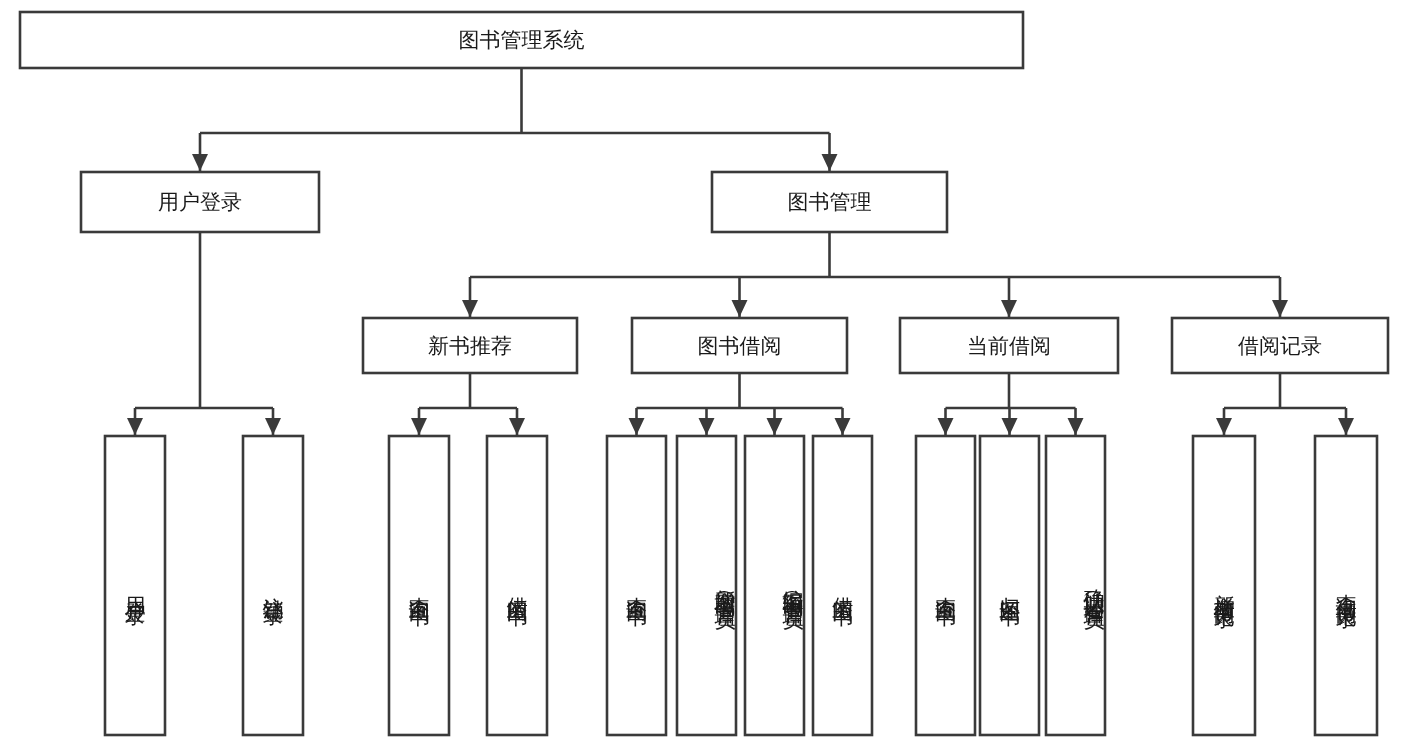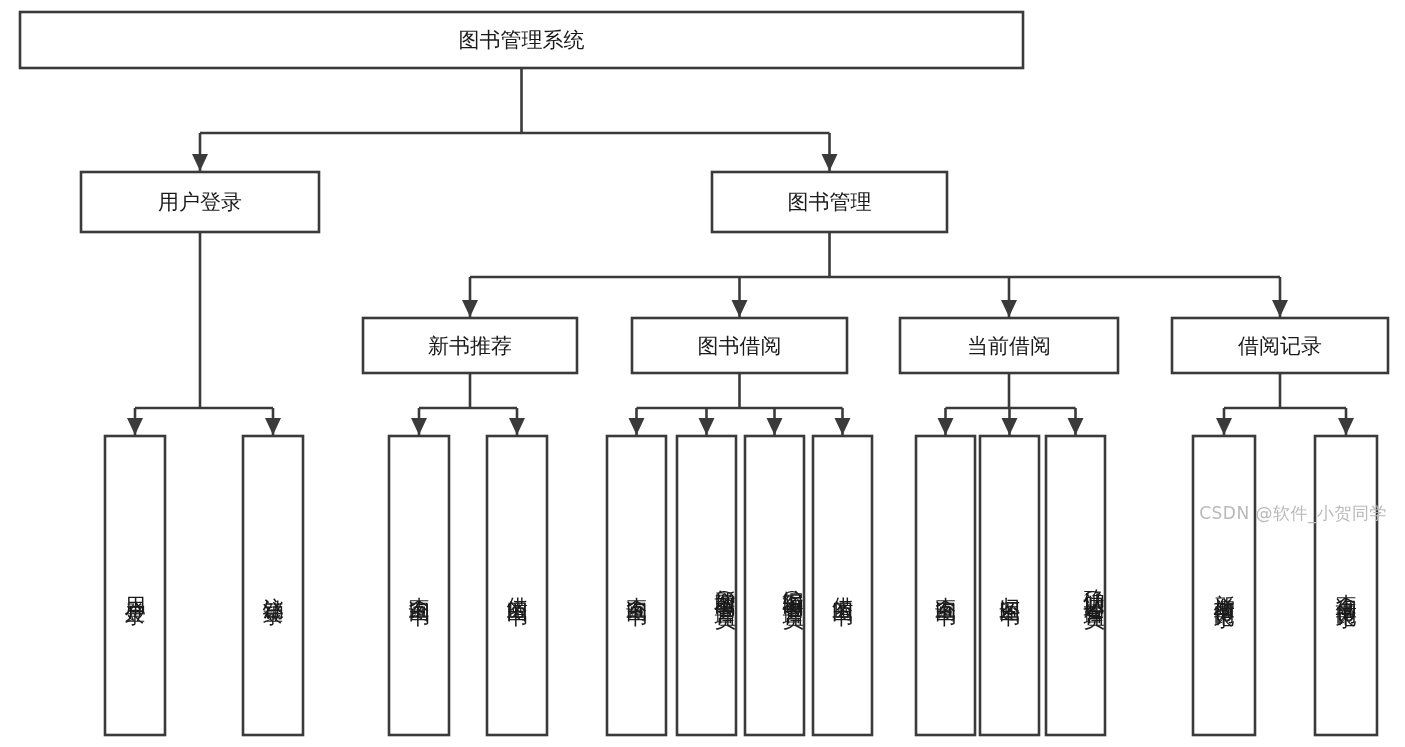--- a/index.html
+++ b/index.html
@@ -178,14 +178,13 @@
       <div class="vlabel" style="left: 677px; width: 59px; top: 442px; height: 287px; display: flex; align-items: flex-start; justify-content: center;">新增图书（管理员）</div>
       <div class="vlabel" style="left: 745px; width: 59px; top: 442px; height: 287px; display: flex; align-items: flex-start; justify-content: center;">编辑图书（管理员）</div>
       <div class="vlabel" style="left: 813px; width: 59px; top: 442px; height: 287px; display: flex; align-items: center; justify-content: center;">借阅图书</div>
       <div class="vlabel" style="left: 916px; width: 59px; top: 442px; height: 287px; display: flex; align-items: center; justify-content: center;">查询图书</div>
       <div class="vlabel" style="left: 980px; width: 59px; top: 442px; height: 287px; display: flex; align-items: center; justify-content: center;">归还图书</div>
       <div class="vlabel" style="left: 1046px; width: 59px; top: 442px; height: 287px; display: flex; align-items: flex-start; justify-content: center;">确认归还（管理员）</div>
       <div class="vlabel" style="left: 1193px; width: 62px; top: 442px; height: 287px; display: flex; align-items: center; justify-content: center;">新增借阅记录</div>
       <div class="vlabel" style="left: 1315px; width: 62px; top: 442px; height: 287px; display: flex; align-items: center; justify-content: center;">查询借阅记录</div>
     </div>
 
-  <div class="watermark">CSDN @软件_小贺同学</div>
 </div>
 
 </body></html>

